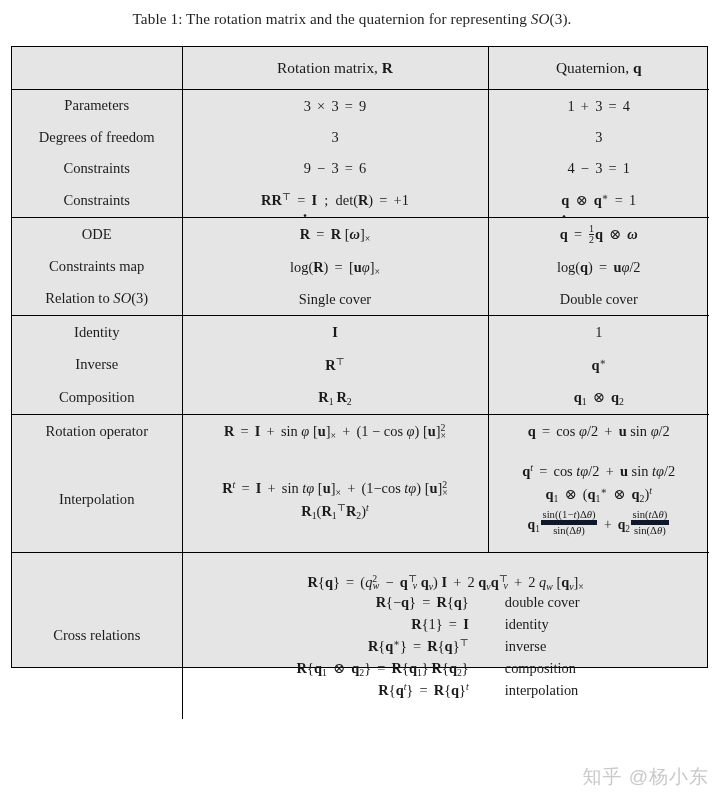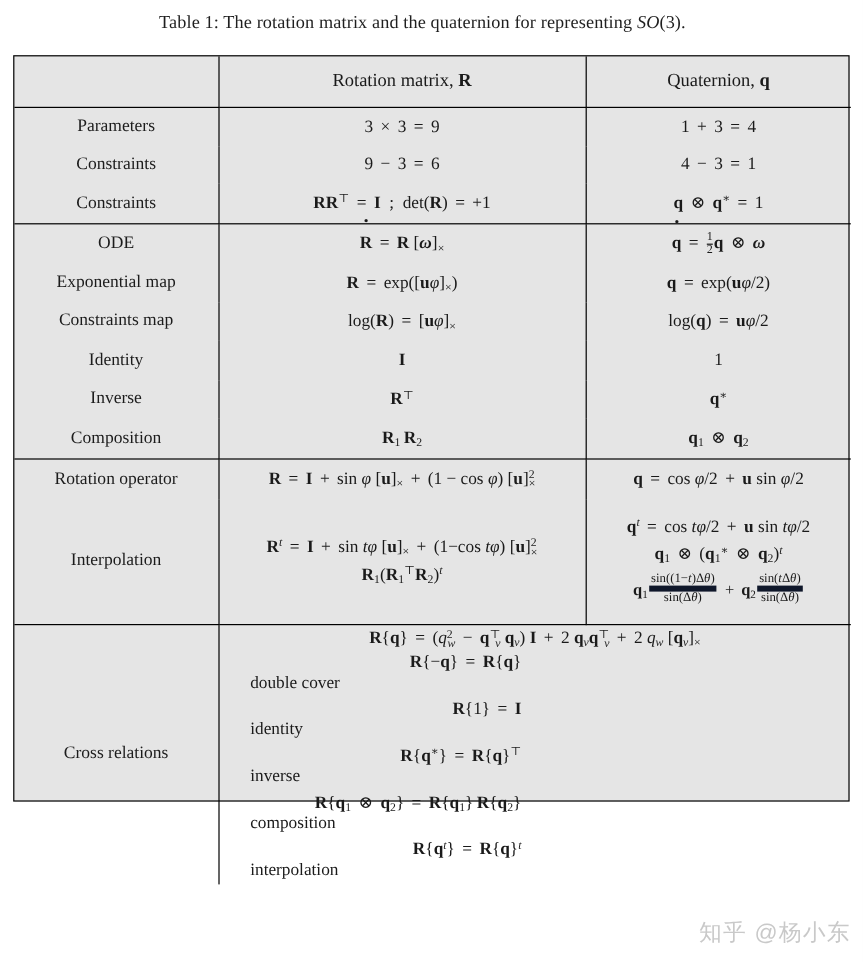--- a/index.html
+++ b/index.html
@@ -114,21 +114,20 @@
   }
 
   .rowstack { display: block; }
   .rowstack > div { padding: 3px 0; }
 
   .cross-line {
     display: flex;
     justify-content: center;
     align-items: baseline;
     padding: 2.5px 0;
-    flex-direction: column;
   }
   .cross-line .eq { text-align: right; width: 252px; padding-right: 10px; }
   .cross-line .note { text-align: left; width: 170px; padding-left: 26px; }
 
   .cross-head { text-align: center; padding: 3px 0 1px 0; }
 
   .interp-line { padding: 5px 0; }
 
   .watermark {
     position: absolute;
@@ -167,20 +166,25 @@
         <span class="m" style="font-size:15.4px">Quaternion, <span class="bf">q</span></span>
       </td>
     </tr>
 
     <tr>
       <td class="lab" style="height:32px"><span class="label-txt">Parameters</span></td>
       <td class="rot"><span class="m">3 <span class="op">×</span> 3 <span class="op">=</span> 9</span></td>
       <td><span class="m">1 <span class="op">+</span> 3 <span class="op">=</span> 4</span></td>
     </tr>
     <tr>
+      <td class="lab" style="height:31px"><span class="label-txt">Degrees of freedom</span></td>
+      <td class="rot"><span class="m">3</span></td>
+      <td><span class="m">3</span></td>
+    </tr>
+    <tr>
       <td class="lab" style="height:31px"><span class="label-txt">Constraints</span></td>
       <td class="rot"><span class="m">9 <span class="op">−</span> 3 <span class="op">=</span> 6</span></td>
       <td><span class="m">4 <span class="op">−</span> 3 <span class="op">=</span> 1</span></td>
     </tr>
     <tr class="sect-end">
       <td class="lab" style="height:33px"><span class="label-txt">Constraints</span></td>
       <td class="rot">
         <span class="m"><span class="bf">RR</span><sup class="s">⊤</sup> <span class="op">=</span> <span class="bf">I</span>&nbsp; ;&nbsp; det(<span class="bf">R</span>) <span class="op">=</span> +1</span>
       </td>
       <td>
@@ -191,36 +195,34 @@
     <tr>
       <td class="lab" style="height:33px"><span class="label-txt">ODE</span></td>
       <td class="rot">
         <span class="m"><span class="bf dotacc">R</span> <span class="op">=</span> <span class="bf">R</span> [<span class="bfi">ω</span>]<sub class="s">×</sub></span>
       </td>
       <td>
         <span class="m"><span class="bf dotacc">q</span> <span class="op">=</span> <span class="halffrac"><span class="num">1</span><span class="den">2</span></span><span class="bf">q</span> <span class="op">⊗</span> <span class="bfi">ω</span></span>
       </td>
     </tr>
     <tr>
-      <td class="lab" style="height:32px"><span class="label-txt">Exponential map</span></td>
-      <td class="rot">
-        <span class="m"><span class="bf">R</span> <span class="op">=</span> exp([<span class="bf">u</span><span class="mi">φ</span>]<sub class="s">×</sub>)</span>
-      </td>
-      <td>
-        <span class="m"><span class="bf">q</span> <span class="op">=</span> exp(<span class="bf">u</span><span class="mi">φ</span>/2)</span>
-      </td>
-    </tr>
-    <tr>
       <td class="lab" style="height:32px"><span class="label-txt">Constraints map</span></td>
       <td class="rot">
         <span class="m">log(<span class="bf">R</span>) <span class="op">=</span> [<span class="bf">u</span><span class="mi">φ</span>]<sub class="s">×</sub></span>
       </td>
       <td>
         <span class="m">log(<span class="bf">q</span>) <span class="op">=</span> <span class="bf">u</span><span class="mi">φ</span>/2</span>
       </td>
+    </tr>
+    <tr class="sect-end">
+      <td class="lab" style="height:32px">
+        <span class="label-txt">Relation to <span class="mi">SO</span>(3)</span>
+      </td>
+      <td class="rot">Single cover</td>
+      <td>Double cover</td>
     </tr>
 
     <tr>
       <td class="lab" style="height:33px"><span class="label-txt">Identity</span></td>
       <td class="rot"><span class="m bf">I</span></td>
       <td><span class="m">1</span></td>
     </tr>
     <tr>
       <td class="lab" style="height:32px"><span class="label-txt">Inverse</span></td>
       <td class="rot"><span class="m"><span class="bf">R</span><sup class="s">⊤</sup></span></td>

